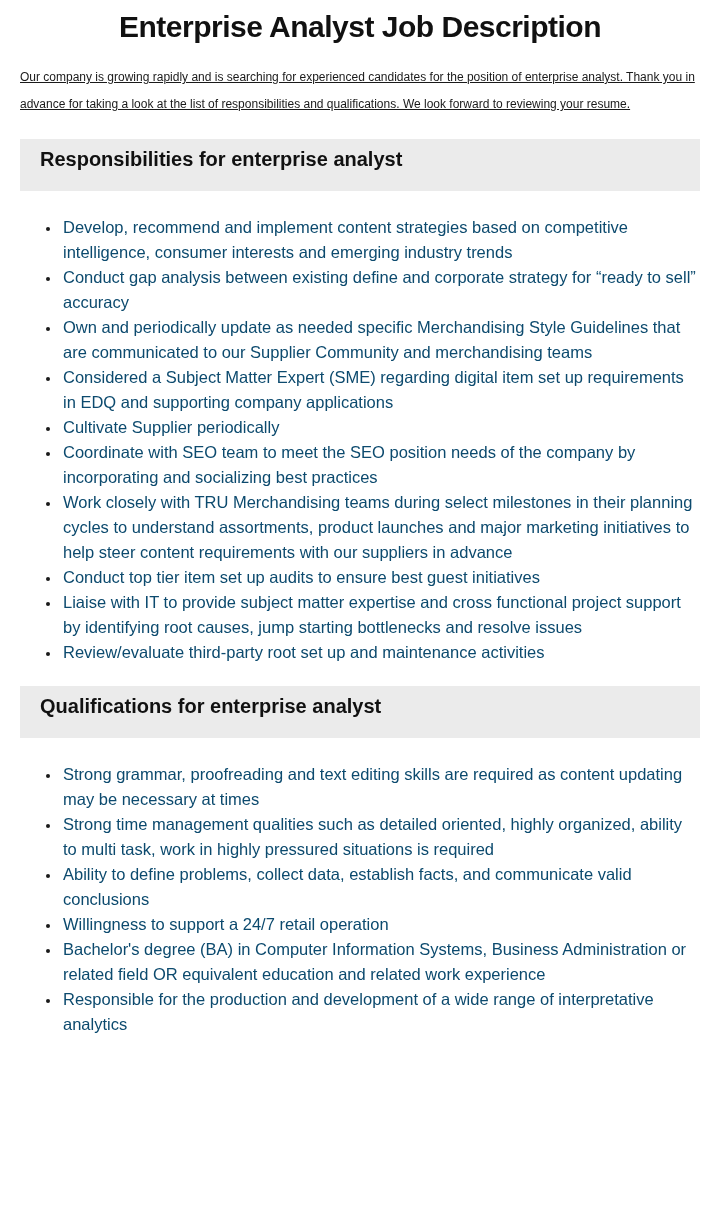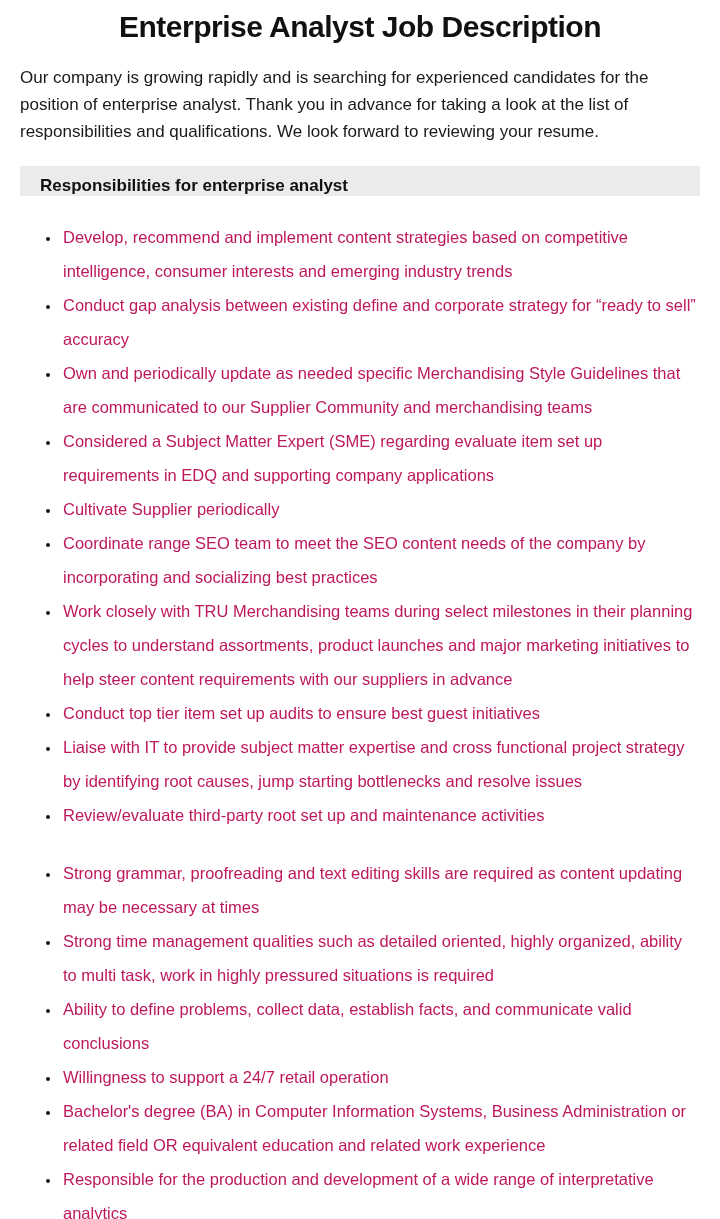--- a/index.html
+++ b/index.html
@@ -20,42 +20,43 @@
     font-size: 30px;
     font-weight: bold;
     letter-spacing: -0.5px;
     text-align: center;
     color: #111111;
     margin: 2px 20px 0 20px;
     line-height: 38px;
   }
   .intro {
     margin: 18px 20px 0 20px;
-    font-size: 17px;
+    font-size: 12px;
     line-height: 27px;
     color: #1a1a1a;
+    text-decoration: underline;
   }
   .section-heading {
     margin: 21px 20px 0 20px;
     background: #ebebeb;
-    font-size: 17px;
+    font-size: 20px;
     font-weight: bold;
     color: #111111;
-    padding: 10px 20px 0 20px;
+    padding: 10px 20px 22px 20px;
     line-height: 20px;
   }
   ul.item-list {
     margin: 24px 20px 0 20px;
     padding-left: 41px;
     list-style: disc outside;
   }
   ul.item-list li {
     font-size: 16.5px;
-    line-height: 34px;
-    color: #be185d;
+    line-height: 25px;
+    color: #0c4a6e;
     padding-left: 2px;
   }
   ul.item-list li::marker {
     font-size: 14px;
     color: #1a1a1a;
   }
 </style>
 </head>
 <body>
 
@@ -64,29 +65,30 @@
   <h1 class="page-title">Enterprise Analyst Job Description</h1>
 
   <p class="intro">Our company is growing rapidly and is searching for experienced candidates for the position of enterprise analyst. Thank you in advance for taking a look at the list of responsibilities and qualifications. We look forward to reviewing your resume.</p>
 
   <div class="section-heading">Responsibilities for enterprise analyst</div>
 
   <ul class="item-list">
     <li>Develop, recommend and implement content strategies based on competitive intelligence, consumer interests and emerging industry trends</li>
     <li>Conduct gap analysis between existing define and corporate strategy for “ready to sell” accuracy</li>
     <li>Own and periodically update as needed specific Merchandising Style Guidelines that are communicated to our Supplier Community and merchandising teams</li>
-    <li>Considered a Subject Matter Expert (SME) regarding evaluate item set up requirements in EDQ and supporting company applications</li>
+    <li>Considered a Subject Matter Expert (SME) regarding digital item set up requirements in EDQ and supporting company applications</li>
     <li>Cultivate Supplier periodically</li>
-    <li>Coordinate range SEO team to meet the SEO content needs of the company by incorporating and socializing best practices</li>
+    <li>Coordinate with SEO team to meet the SEO position needs of the company by incorporating and socializing best practices</li>
     <li>Work closely with TRU Merchandising teams during select milestones in their planning cycles to understand assortments, product launches and major marketing initiatives to help steer content requirements with our suppliers in advance</li>
     <li>Conduct top tier item set up audits to ensure best guest initiatives</li>
-    <li>Liaise with IT to provide subject matter expertise and cross functional project strategy by identifying root causes, jump starting bottlenecks and resolve issues</li>
+    <li>Liaise with IT to provide subject matter expertise and cross functional project support by identifying root causes, jump starting bottlenecks and resolve issues</li>
     <li>Review/evaluate third-party root set up and maintenance activities</li>
   </ul>
 
+  <div class="section-heading">Qualifications for enterprise analyst</div>
 
   <ul class="item-list">
     <li>Strong grammar, proofreading and text editing skills are required as content updating may be necessary at times</li>
     <li>Strong time management qualities such as detailed oriented, highly organized, ability to multi task, work in highly pressured situations is required</li>
     <li>Ability to define problems, collect data, establish facts, and communicate valid conclusions</li>
     <li>Willingness to support a 24/7 retail operation</li>
     <li>Bachelor's degree (BA) in Computer Information Systems, Business Administration or related field OR equivalent education and related work experience</li>
     <li>Responsible for the production and development of a wide range of interpretative analytics</li>
   </ul>
 

